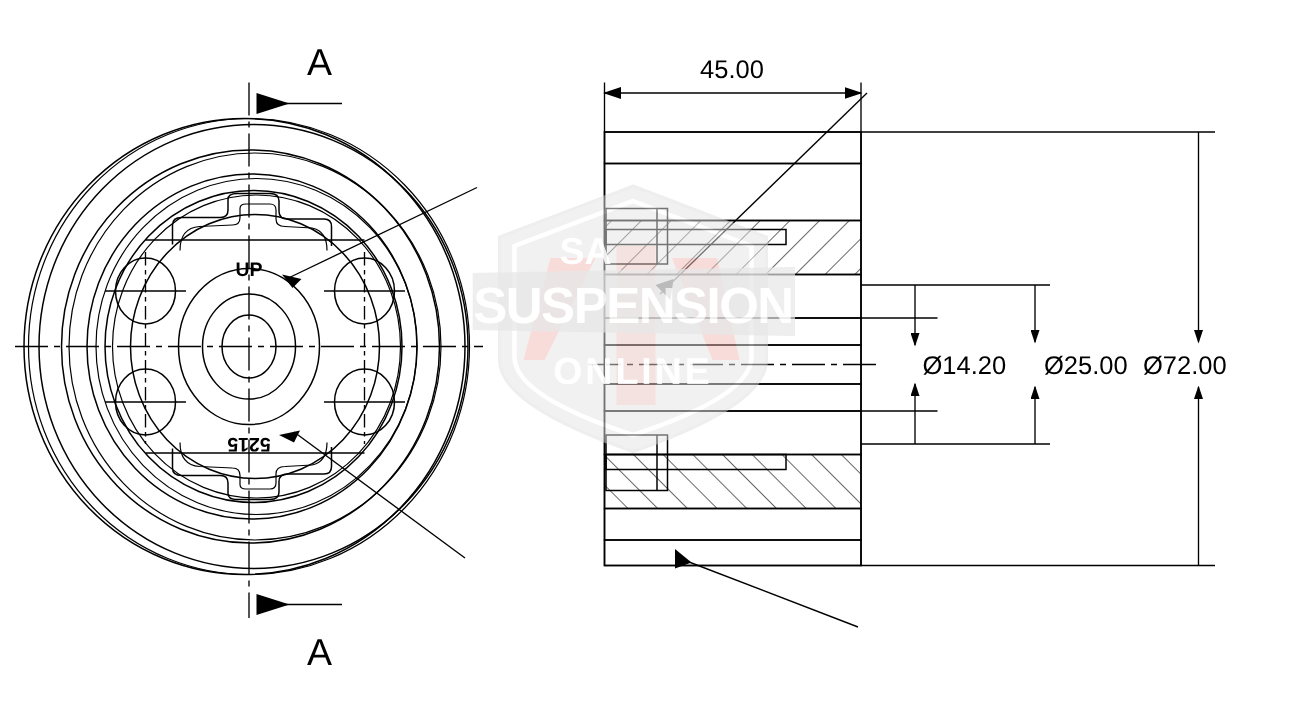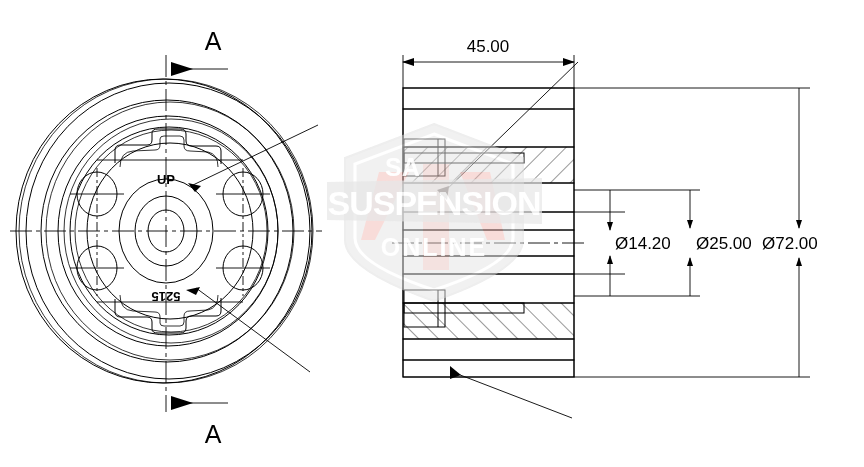--- a/index.html
+++ b/index.html
@@ -70,21 +70,21 @@
     fill: none;
     stroke-width: 0.9;
   }
   .arrowhead {
     fill: #000000;
     stroke: none;
   }
   
   #watermark {
     position: absolute;
-    left: 327px;
+    left: 315px;
     top: 120px;
     width: 215px;
     height: 185px;
     pointer-events: none;
     opacity: 0.92;
   }
   #watermark svg { display:block; width:100%; height:100%; }
   .wm-text {
     font-family: "Liberation Sans", sans-serif;
     font-weight: bold;

